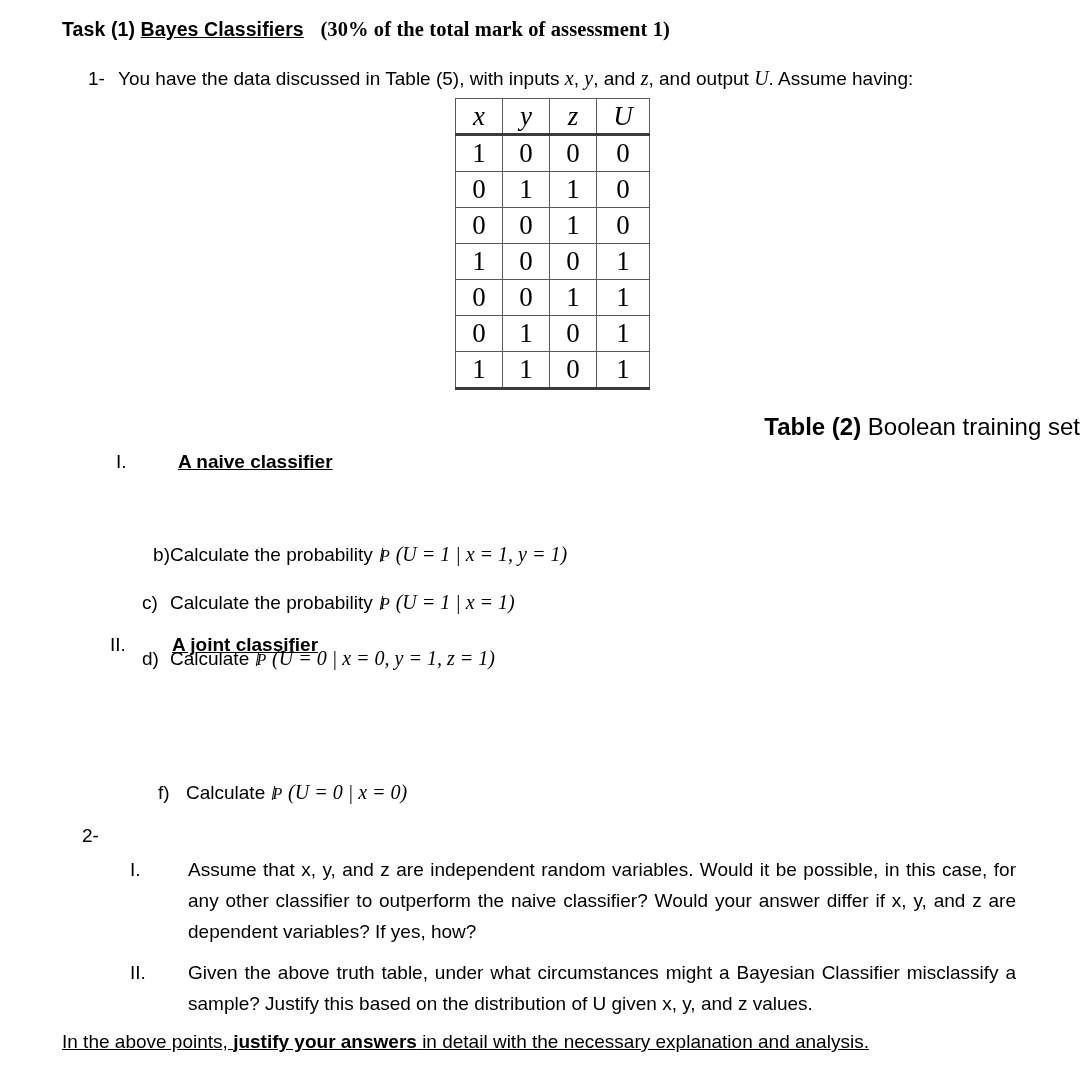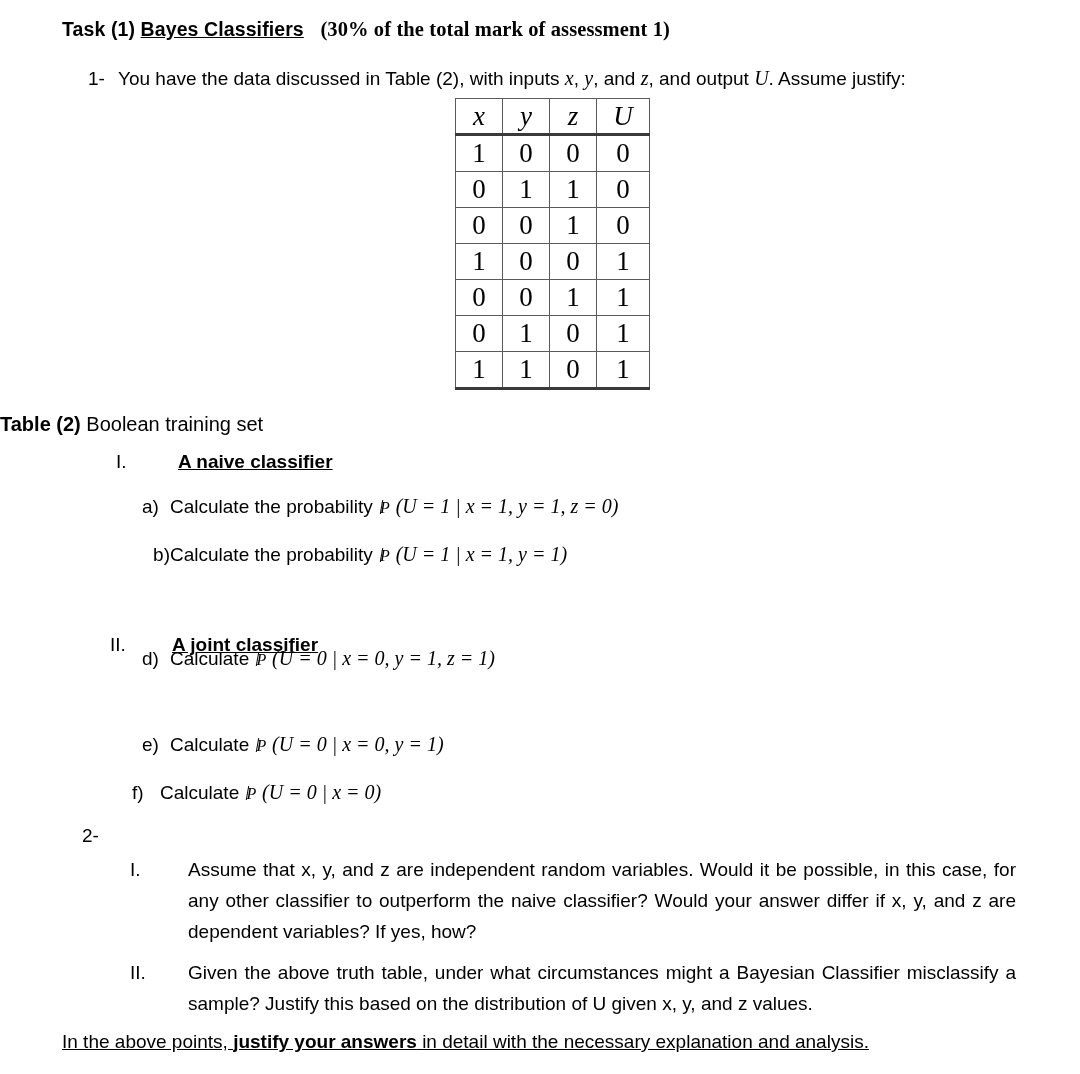--- a/index.html
+++ b/index.html
@@ -77,22 +77,22 @@
   table.truth tbody td:last-child { width: 52px; }
   table.truth tbody tr:first-child td { border-top: 3px solid #3a3a3a; }
   table.truth tbody tr:last-child td { border-bottom: 3px solid #3a3a3a; }
 
   
   .caption {
     position: absolute;
     left: 0;
     top: 413px;
     width: 1080px;
-    text-align: left;
-    font-size: 20px;
+    text-align: right;
+    font-size: 24px;
   }
   .caption .b { font-weight: bold; }
 
   
   .roman-head {
     position: absolute;
     font-size: 19px;
   }
   .roman-head .num {
     display: inline-block;
@@ -174,21 +174,21 @@
 <div class="page">
 
   <div class="task-heading">
     <span>Task (1)</span>
     <span class="u">Bayes Classifiers</span>
     <span>&nbsp;</span>
     <span class="serif-paren">(30% of the total mark of assessment 1)</span>
   </div>
 
   <div class="intro-line">
-    <span class="marker">1-</span><span>You have the data discussed in Table (2), with inputs </span><span class="it">x</span><span>, </span><span class="it">y</span><span>, and </span><span class="it">z</span><span>, and output </span><span class="it">U</span><span>. Assume justify:</span>
+    <span class="marker">1-</span><span>You have the data discussed in Table (5), with inputs </span><span class="it">x</span><span>, </span><span class="it">y</span><span>, and </span><span class="it">z</span><span>, and output </span><span class="it">U</span><span>. Assume having:</span>
   </div>
 
   <div class="table-wrap">
     <table class="truth">
       <thead>
         <tr>
           <th>x</th>
           <th>y</th>
           <th>z</th>
           <th>U</th>
@@ -242,46 +242,42 @@
   </div>
 
   <div class="caption">
     <span class="b">Table (2)</span><span> Boolean training set</span>
   </div>
 
   <div class="roman-head" style="left:116px; top:451px;">
     <span class="num">I.</span><span class="lbl">A naive classifier</span>
   </div>
 
-  <div class="item" style="left:142px; top:495px;">
-    <span class="letter">a)</span><span>Calculate the probability </span><span class="bbP">P</span>
-    <span class="it">(U = 1 | x = 1, y = 1, z = 0)</span>
-  </div>
 
   <div class="item" style="left:142px; top:543px;text-align:right;">
     <span class="letter">b)</span><span>Calculate the probability </span><span class="bbP">P</span>
     <span class="it">(U = 1 | x = 1, y = 1)</span>
   </div>
 
+  <div class="item" style="left:142px; top:591px;">
+    <span class="letter">c)</span><span>Calculate the probability </span><span class="bbP">P</span>
+    <span class="it">(U = 1 | x = 1)</span>
+  </div>
 
   <div class="roman-head" style="left:110px; top:634px;">
     <span class="num">II.</span><span class="lbl">A joint classifier</span>
   </div>
 
   <div class="item" style="left:142px; top:647px;">
     <span class="letter">d)</span><span>Calculate </span><span class="bbP">P</span>
     <span class="it">(U = 0 | x = 0, y = 1, z = 1)</span>
   </div>
 
-  <div class="item" style="left:142px; top:733px;">
-    <span class="letter">e)</span><span>Calculate </span><span class="bbP">P</span>
-    <span class="it">(U = 0 | x = 0, y = 1)</span>
-  </div>
-
-  <div class="item" style="left:132px; top:781px;">
+
+  <div class="item" style="left:158px; top:781px;">
     <span class="letter">f)</span><span>Calculate </span><span class="bbP">P</span>
     <span class="it">(U = 0 | x = 0)</span>
   </div>
 
   <div class="num2">2-</div>
 
   <div class="para-block" style="left:188px; top:854px; width:828px;">
     <span class="rn">I.</span>
     <span>Assume that x, y, and z are independent random variables. Would it be possible, in this case,  for any other classifier to outperform the naive classifier? Would your answer differ if x, y, and z are dependent variables? If yes, how?</span>
   </div>

